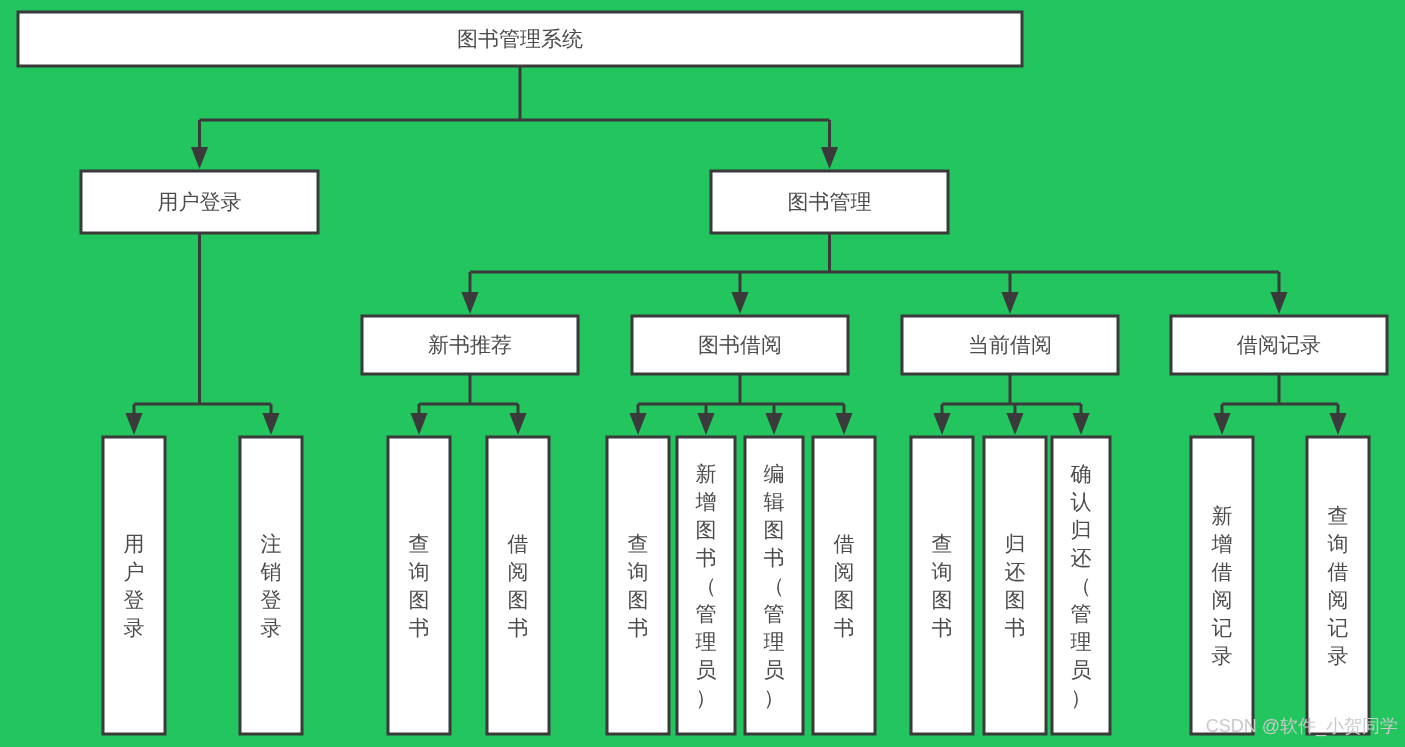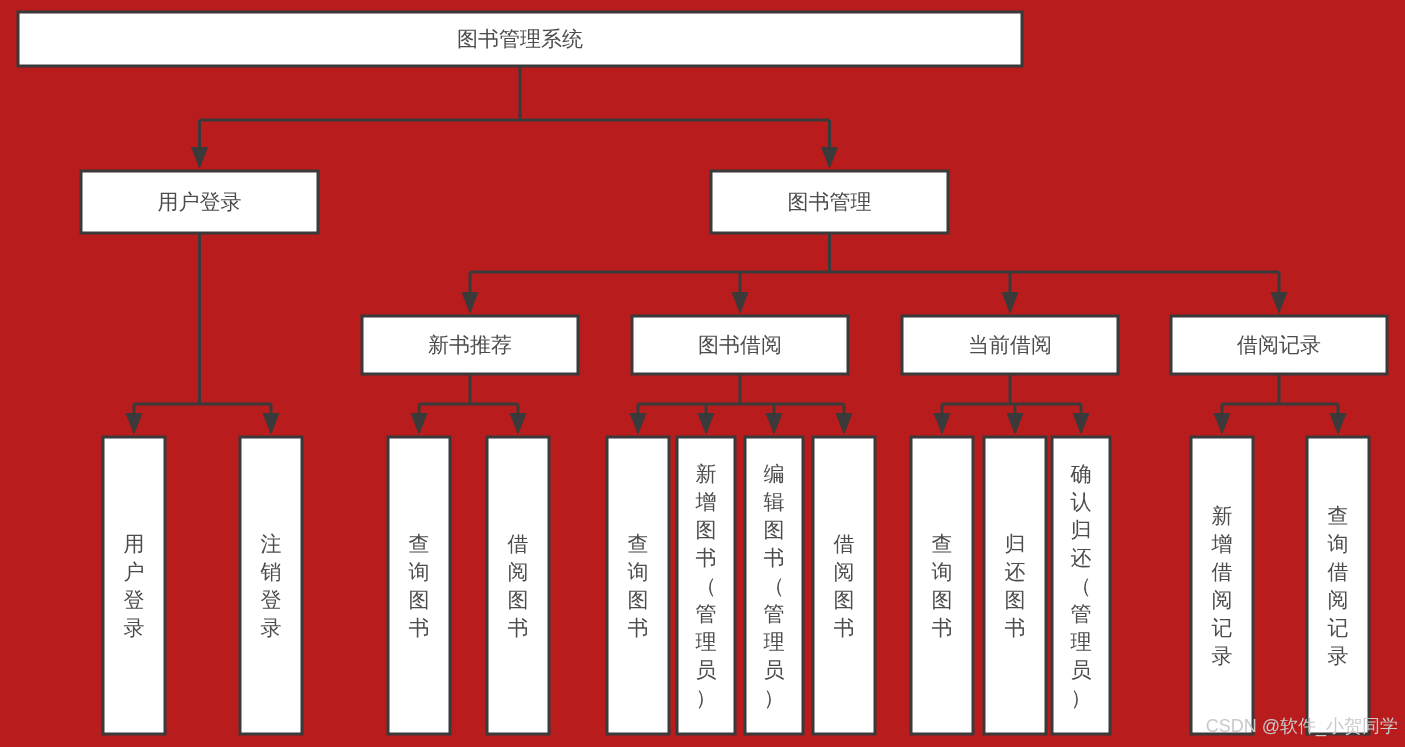--- a/index.html
+++ b/index.html
@@ -8,21 +8,21 @@
     padding: 0;
     background: #ffffff;
   }
   body {
     font-family: "Liberation Sans", "DejaVu Sans", sans-serif;
   }
   #diagram-root {
     position: relative;
     width: 1405px;
     height: 747px;
-    background: #b91c1c;
+    background: #22c55e;
     overflow: hidden;
   }
   svg#flowchart {
     display: block;
     width: 1405px;
     height: 747px;
   }
   .node-box {
     fill: #ffffff;
     stroke: #3a3a3a;

